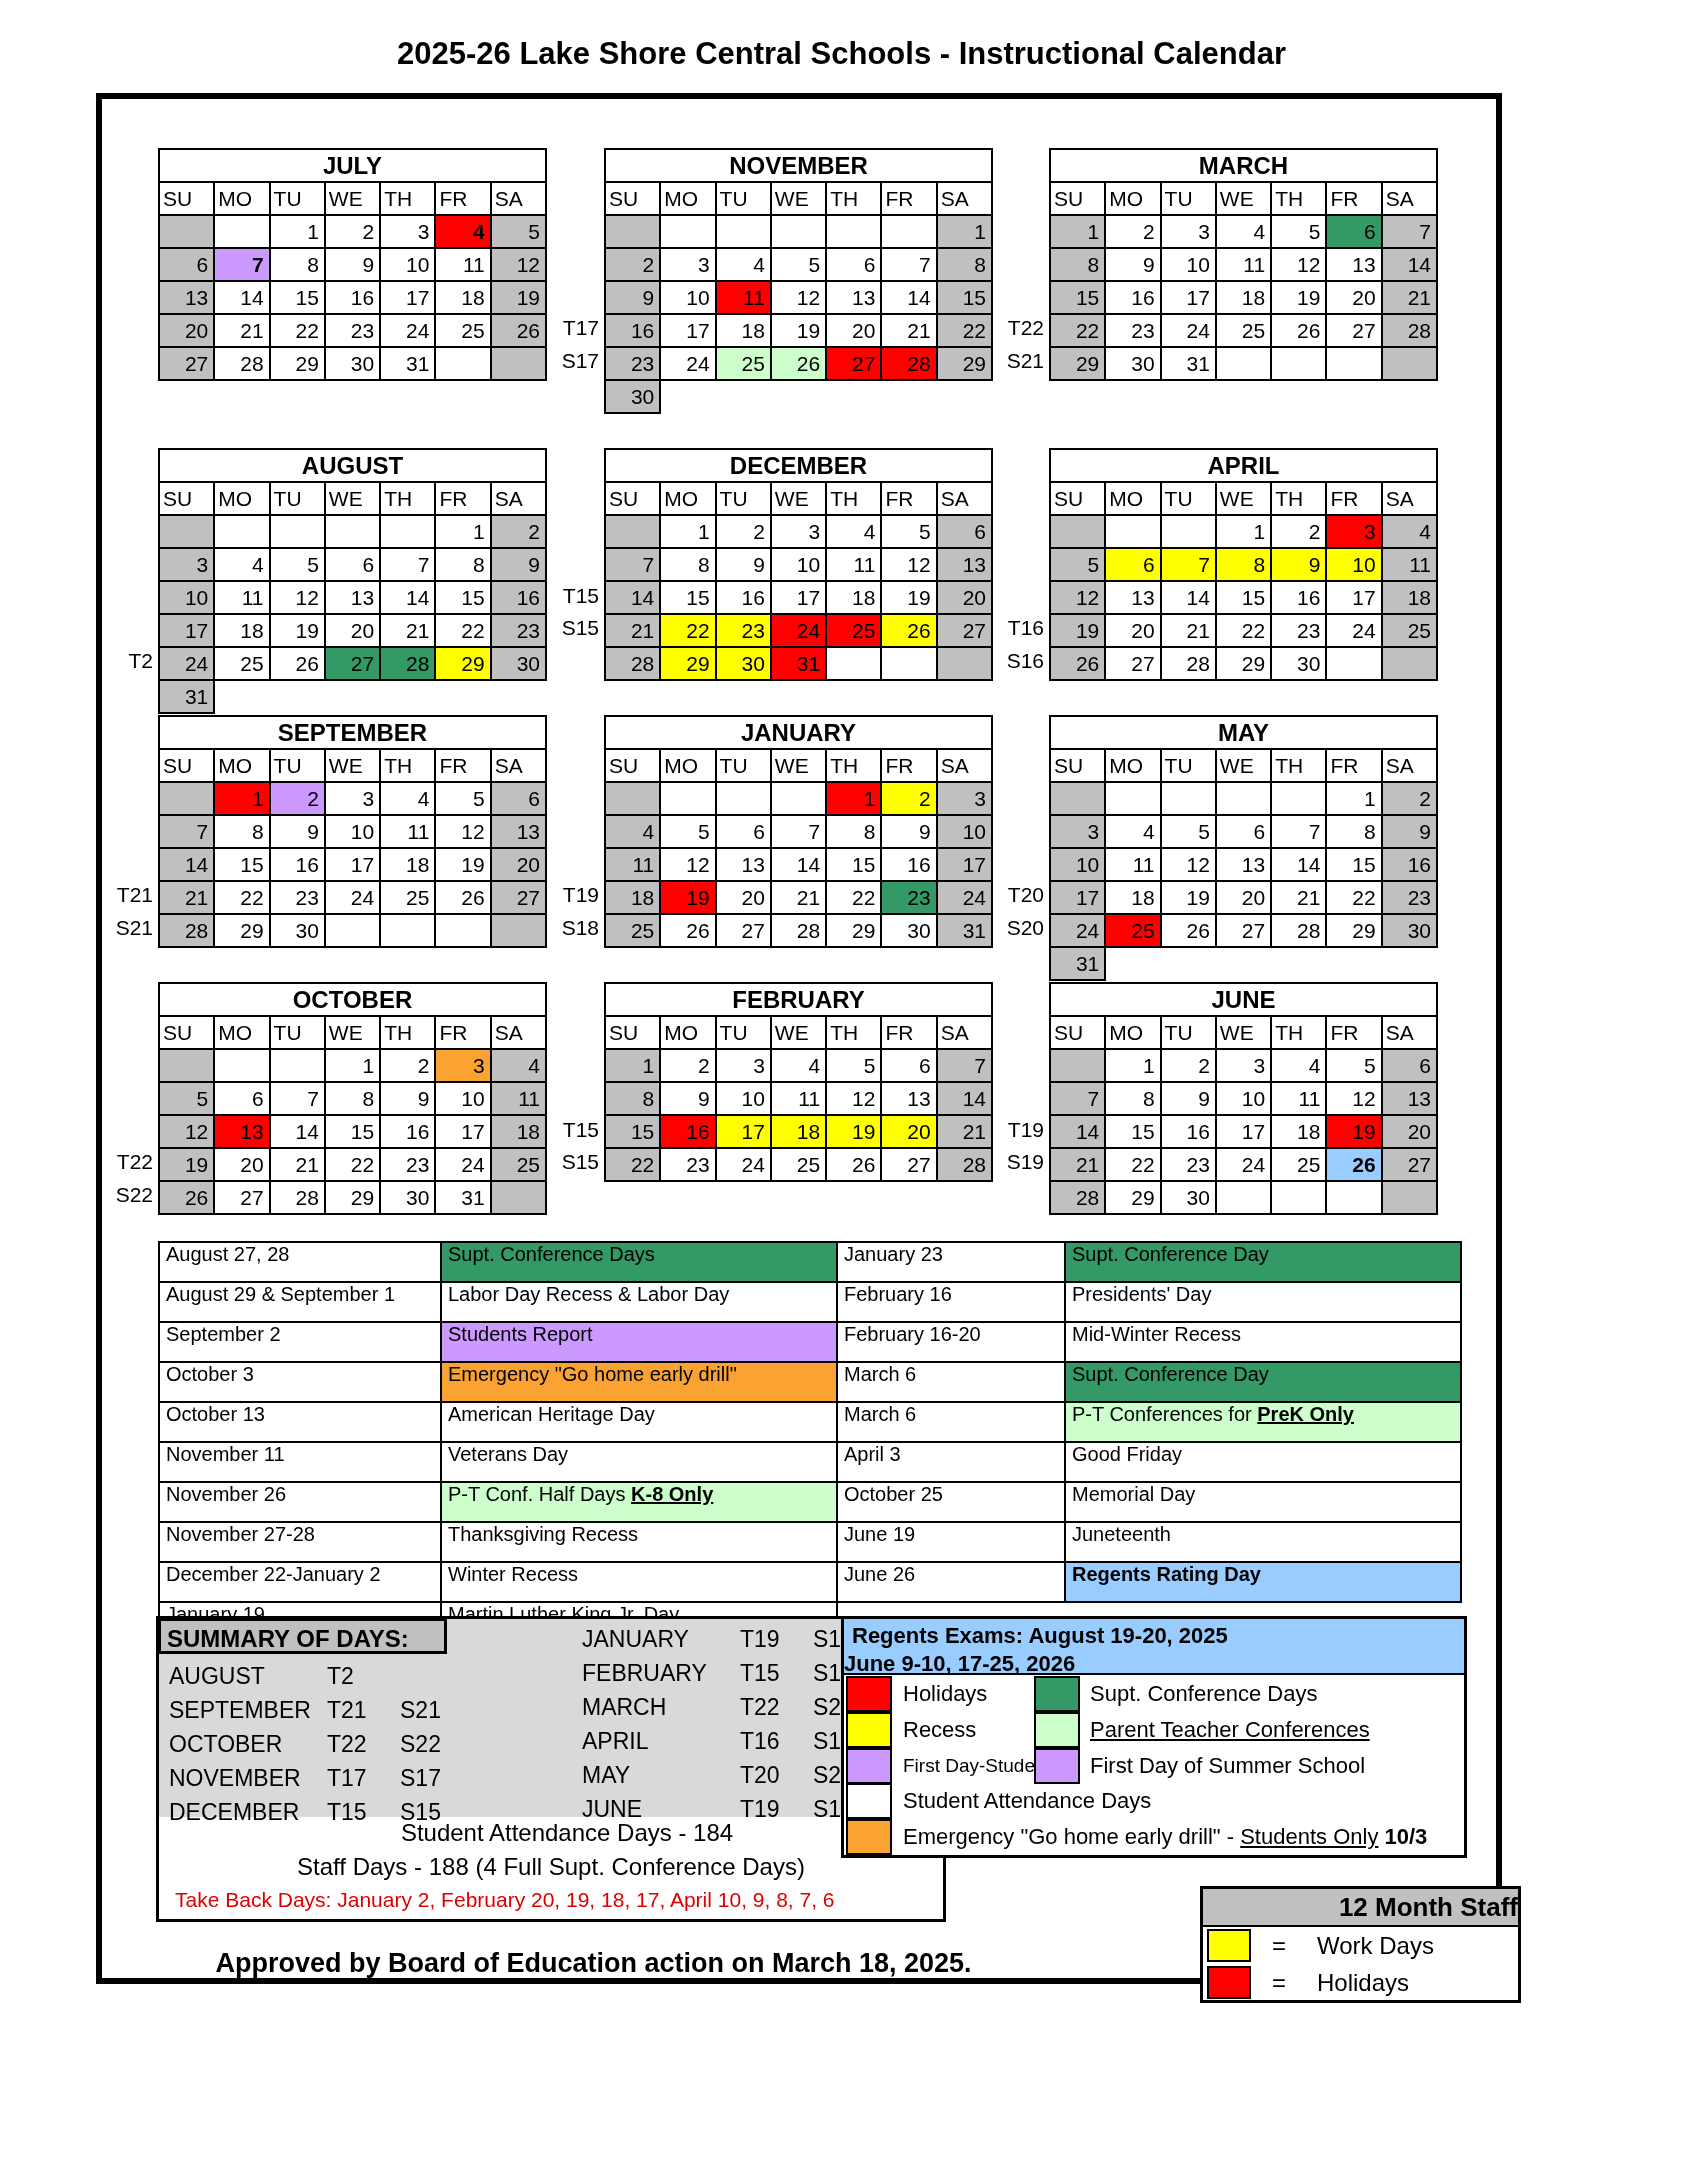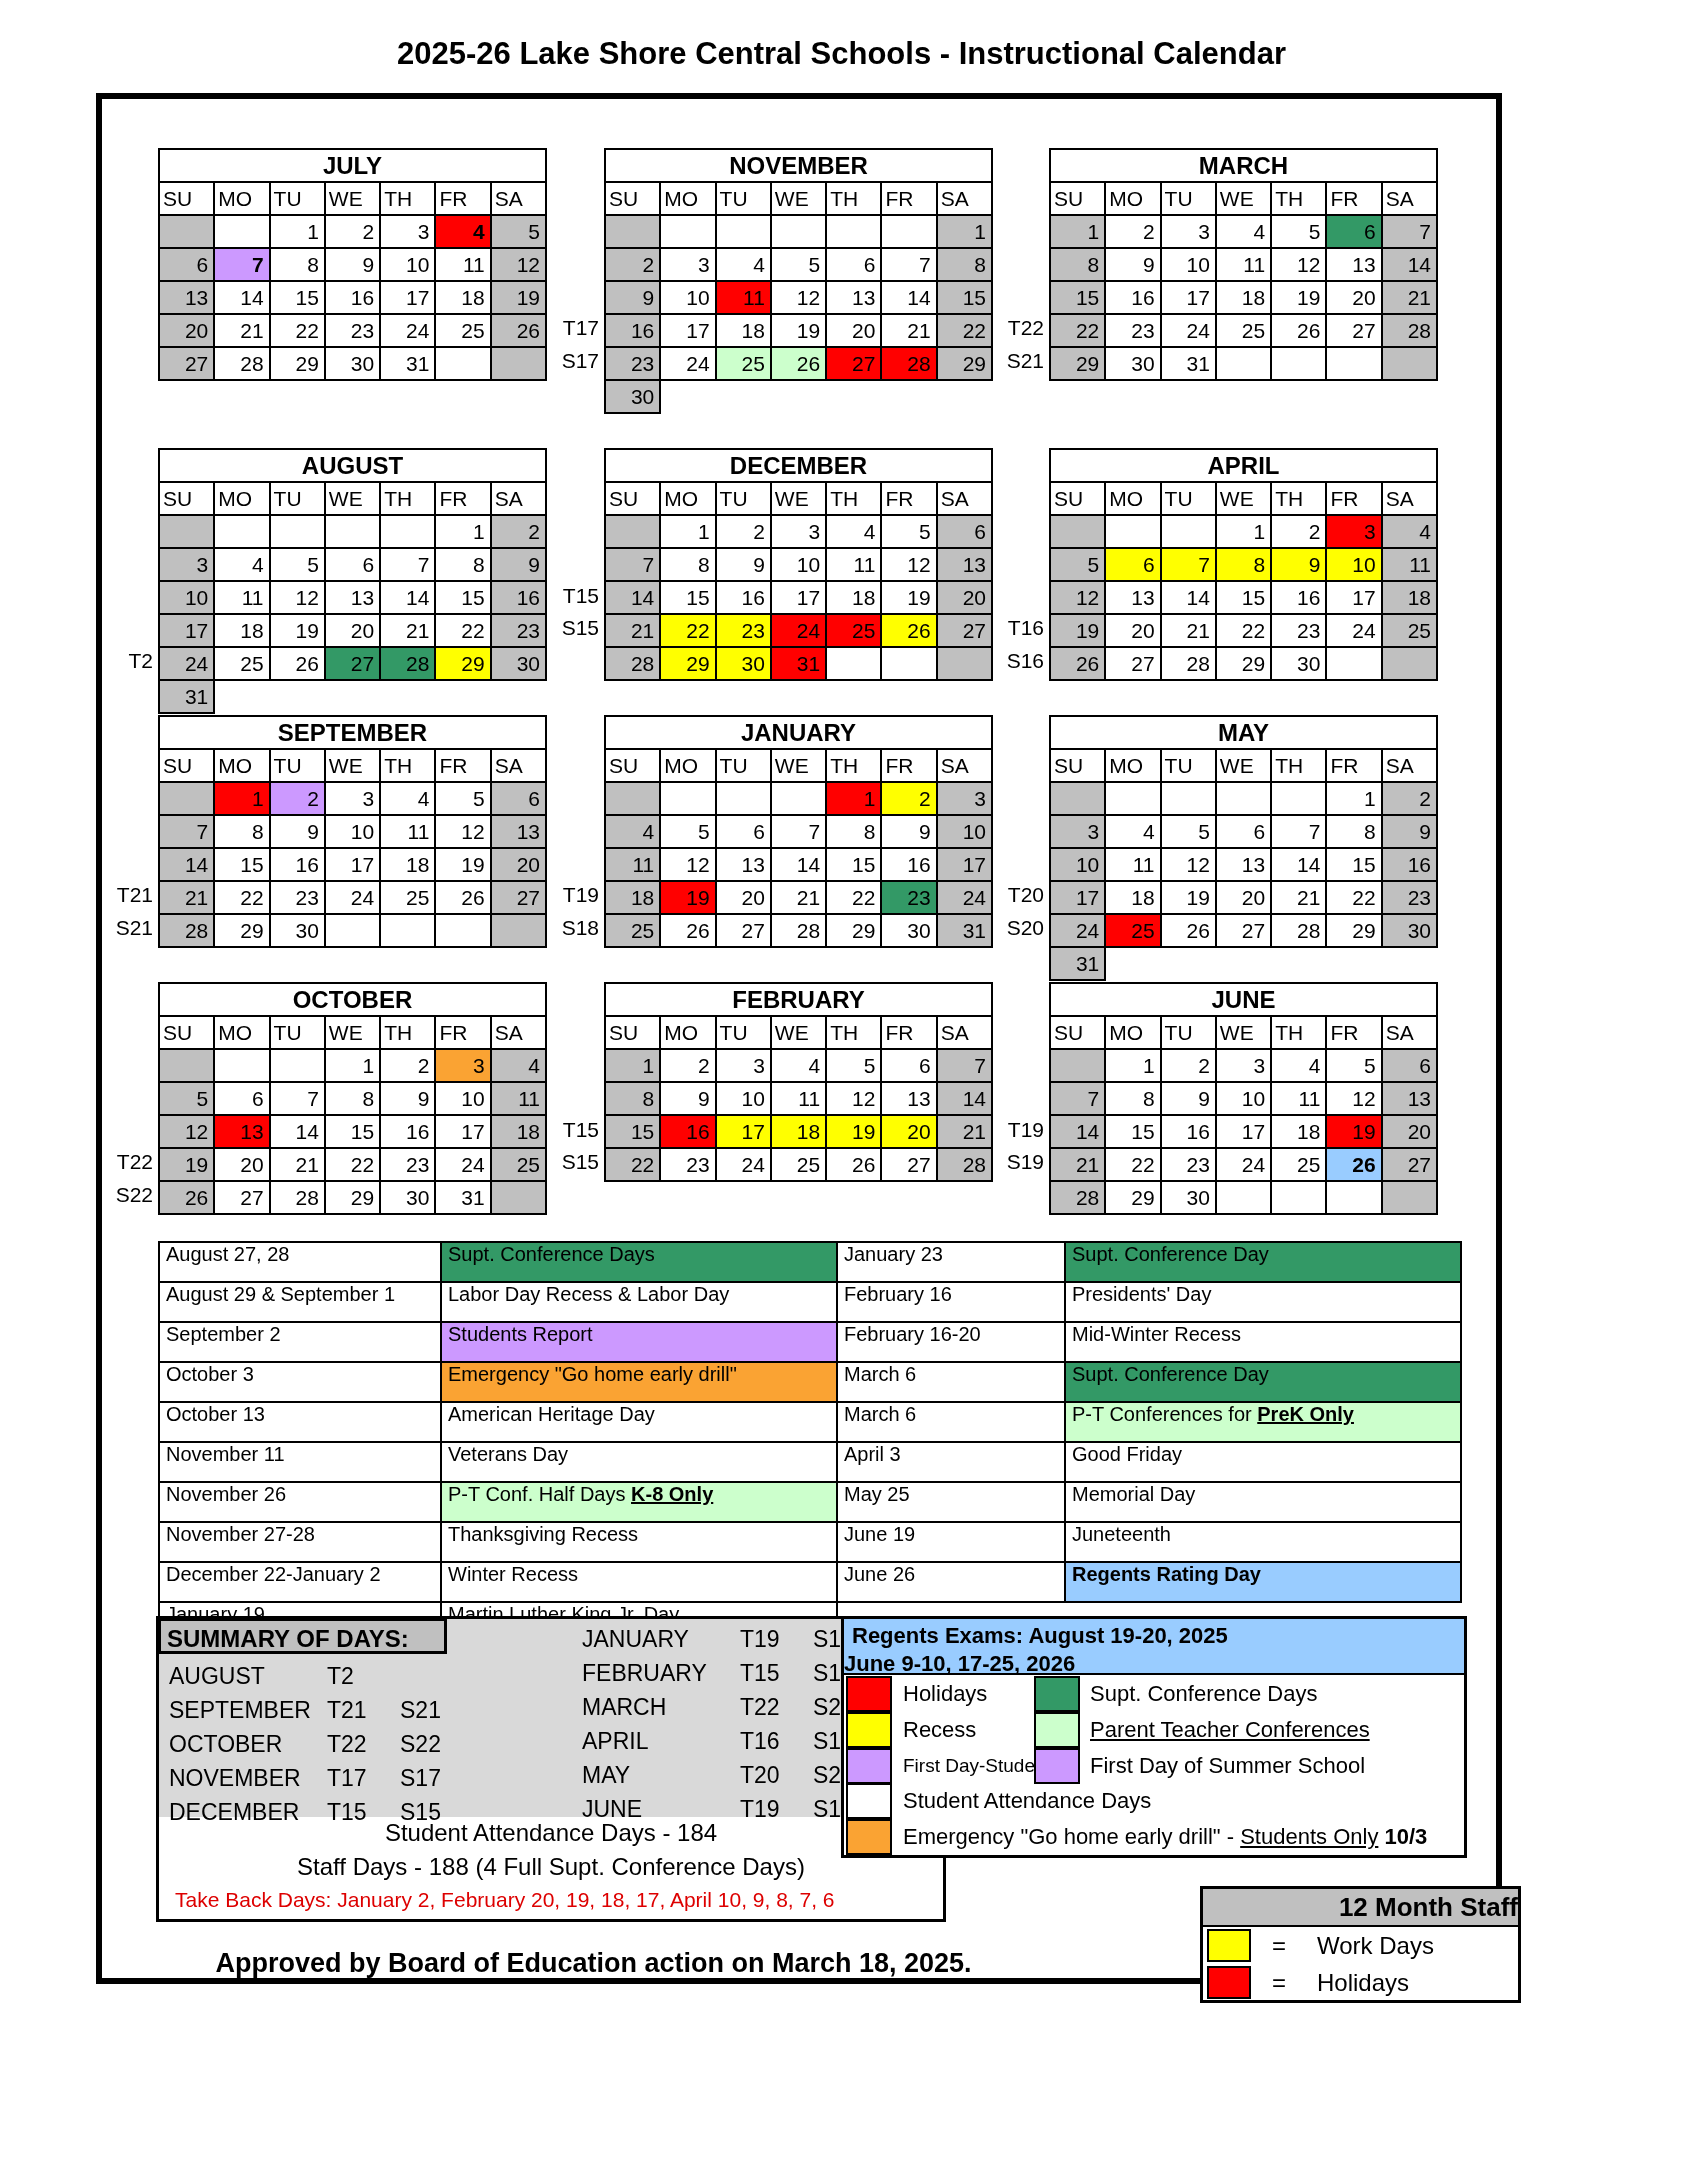--- a/index.html
+++ b/index.html
@@ -32,21 +32,21 @@
   .emph{font-weight:bold;text-decoration:underline;}
   
   #summary-box{position:absolute;left:156px;top:1616px;width:784px;height:300px;border:3px solid #000;background:#fff;}
   #summary-gray{position:absolute;left:0;top:0;width:100%;height:198px;background:#d9d9d9;}
   #summary-header{position:absolute;left:-1px;top:-1px;width:289px;height:36px;line-height:36px;background:#c0c0c0;border:3px solid #000;box-sizing:border-box;font-weight:bold;font-size:24px;padding-left:6px;}
   #sum-left{position:absolute;left:10px;top:40px;width:426px;}
   #sum-right{position:absolute;left:423px;top:3px;width:356px;}
   .srow{height:34px;line-height:34px;font-size:23px;white-space:nowrap;}
   .sname{display:inline-block;width:158px;}
   .st{display:inline-block;width:73px;}
-  #attendance-line{position:absolute;left:0;top:200px;width:100%;text-align:center;font-size:24px;}
+  #attendance-line{position:absolute;left:16px;top:200px;width:100%;text-align:center;font-size:24px;}
   #staff-line{position:absolute;left:0;top:234px;width:100%;text-align:center;font-size:24px;}
   #takeback-line{position:absolute;left:16px;top:269px;width:100%;font-size:21px;color:#dd0000;}
   
   #legend-box{position:absolute;left:841px;top:1616px;width:620px;height:236px;border:3px solid #000;background:#fff;}
   #regents-header{position:absolute;left:0;top:0;width:100%;height:56px;background:#99ccff;border-bottom:2px solid #000;box-sizing:border-box;font-weight:bold;font-size:22px;}
   #regents-line1{padding:4px 0 0 8px;}
   #regents-line2{padding-top:2px;}
   .keyrow{position:absolute;left:0;width:100%;height:36px;}
   .swatch{position:absolute;top:0;width:46px;height:36px;border:2px solid #000;box-sizing:border-box;}
   .klabel{position:absolute;line-height:36px;font-size:22px;white-space:nowrap;}
@@ -904,21 +904,21 @@
         </tr>
         <tr>
           <td class="ndate"><span>November 11</span></td>
           <td class="ndesc"><span>Veterans Day</span></td>
           <td class="ndate"><span>April 3</span></td>
           <td class="ndesc"><span>Good Friday</span></td>
         </tr>
         <tr>
           <td class="ndate"><span>November 26</span></td>
           <td class="ndesc c-ptc"><span>P-T Conf. Half Days </span><span class="emph">K-8 Only</span></td>
-          <td class="ndate"><span>May 25</span></td>
+          <td class="ndate"><span>October 25</span></td>
           <td class="ndesc"><span>Memorial Day</span></td>
         </tr>
         <tr>
           <td class="ndate"><span>November 27-28</span></td>
           <td class="ndesc"><span>Thanksgiving Recess</span></td>
           <td class="ndate"><span>June 19</span></td>
           <td class="ndesc"><span>Juneteenth</span></td>
         </tr>
         <tr>
           <td class="ndate"><span>December 22-January 2</span></td>

